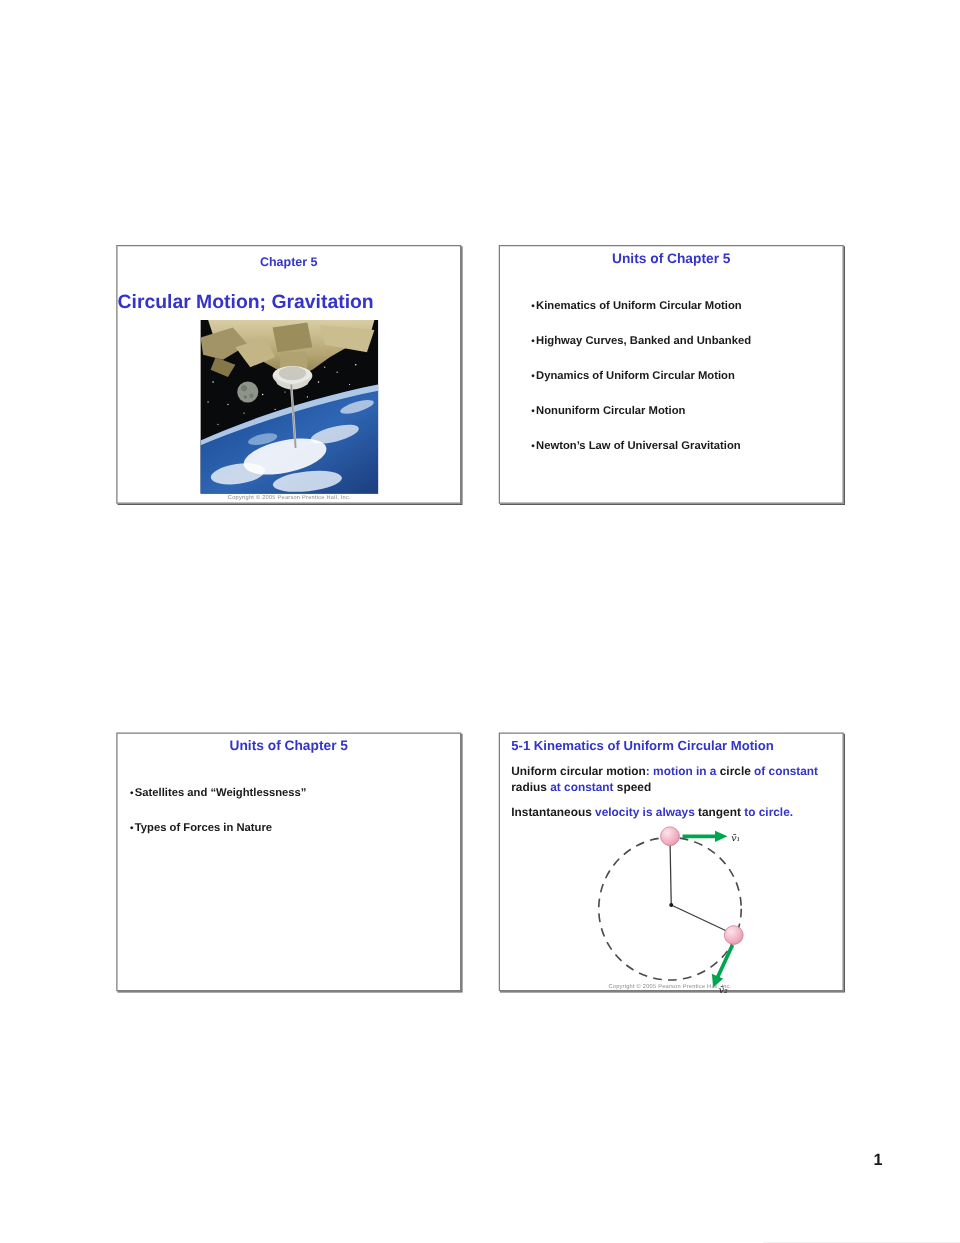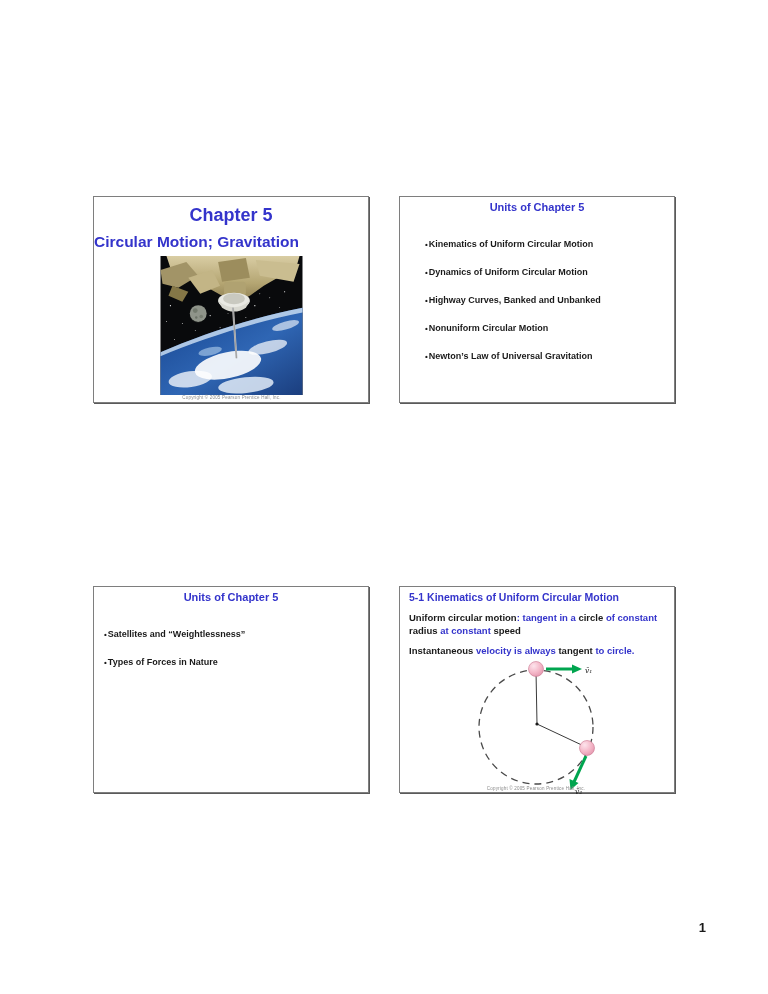--- a/index.html
+++ b/index.html
@@ -12,21 +12,21 @@
     position:absolute; width:276px; height:207px; box-sizing:border-box;
     background:#ffffff; border:1px solid #7e7e7e;
     box-shadow:1px 1px 0 #5a5a5a;
   }
   #slide1 { left:93px; top:196px; }
   #slide2 { left:399px; top:196px; }
   #slide3 { left:93px; top:586px; }
   #slide4 { left:399px; top:586px; }
 
   .s1-title1 { position:absolute; left:0; right:0; top:8px; text-align:center;
-    font-size:18px; font-weight:bold; color:#3434cb; }
+    font-size:10px; font-weight:bold; color:#3434cb; }
   .s1-title2 { position:absolute; left:0; right:0; top:36px; 
     font-size:15.5px; font-weight:bold; color:#3434cb; }
   .s1-photo { position:absolute; left:66px; top:59px; width:143px; height:139px; }
   .tiny-copyright { position:absolute; font-size:4.5px; color:#8a8a8a;
     text-align:center; white-space:nowrap; letter-spacing:0.2px; }
   .s1-copy { left:66px; width:143px; top:198px; }
 
   .units-title { position:absolute; left:0; right:0; top:4px; text-align:center;
     font-size:11px; font-weight:bold; color:#3434cb; }
   .bullets { position:absolute; font-size:9px; font-weight:bold; color:#1a1a1a;
@@ -123,38 +123,38 @@
         <line x1="73" y1="52" x2="76.5" y2="103" stroke="#8e8e8e" stroke-width="0.7"></line>
       </g>
     </svg>
     <div class="tiny-copyright s1-copy">Copyright © 2005 Pearson Prentice Hall, Inc.</div>
   </div>
 
   <div class="slide" id="slide2">
     <div class="units-title">Units of Chapter 5</div>
     <div class="bullets">
         <div class="bullet"><span class="dot">•</span><span class="btxt">Kinematics of Uniform Circular Motion</span></div>
+        <div class="bullet"><span class="dot">•</span><span class="btxt">Highway Curves, Banked and Unbanked</span></div>
         <div class="bullet"><span class="dot">•</span><span class="btxt">Dynamics of Uniform Circular Motion</span></div>
-        <div class="bullet"><span class="dot">•</span><span class="btxt">Highway Curves, Banked and Unbanked</span></div>
         <div class="bullet"><span class="dot">•</span><span class="btxt">Nonuniform Circular Motion</span></div>
         <div class="bullet"><span class="dot">•</span><span class="btxt">Newton’s Law of Universal Gravitation</span></div>
       </div>
   </div>
 
   <div class="slide" id="slide3">
     <div class="units-title">Units of Chapter 5</div>
     <div class="bullets">
         <div class="bullet"><span class="dot">•</span><span class="btxt">Satellites and “Weightlessness”</span></div>
         <div class="bullet"><span class="dot">•</span><span class="btxt">Types of Forces in Nature</span></div>
       </div>
   </div>
 
   <div class="slide" id="slide4">
     <div class="s4-title">5-1 Kinematics of Uniform Circular Motion</div>
-    <div class="s4-para" id="s4-para1"><span class="seg seg-black">Uniform circular motion</span><span class="seg seg-blue">: tangent in a </span><span class="seg seg-black">circle</span><span class="seg seg-blue"> of constant </span><span class="seg seg-black">radius</span><span class="seg seg-blue"> at constant </span><span class="seg seg-black">speed</span></div>
+    <div class="s4-para" id="s4-para1"><span class="seg seg-black">Uniform circular motion</span><span class="seg seg-blue">: motion in a </span><span class="seg seg-black">circle</span><span class="seg seg-blue"> of constant </span><span class="seg seg-black">radius</span><span class="seg seg-blue"> at constant </span><span class="seg seg-black">speed</span></div>
     <div class="s4-para" id="s4-para2"><span class="seg seg-black">Instantaneous </span><span class="seg seg-blue">velocity is always </span><span class="seg seg-black">tangent</span><span class="seg seg-blue"> to circle.</span></div>
 
     <svg class="s4-diagram" viewBox="0 0 172 148" width="172" height="148">
       <defs>
         <radialGradient id="ballGrad" cx="0.35" cy="0.3" r="0.9">
           <stop offset="0" stop-color="#fde4ec"></stop>
           <stop offset="0.5" stop-color="#f4b7c8"></stop>
           <stop offset="1" stop-color="#dd8aa4"></stop>
         </radialGradient>
       </defs>

